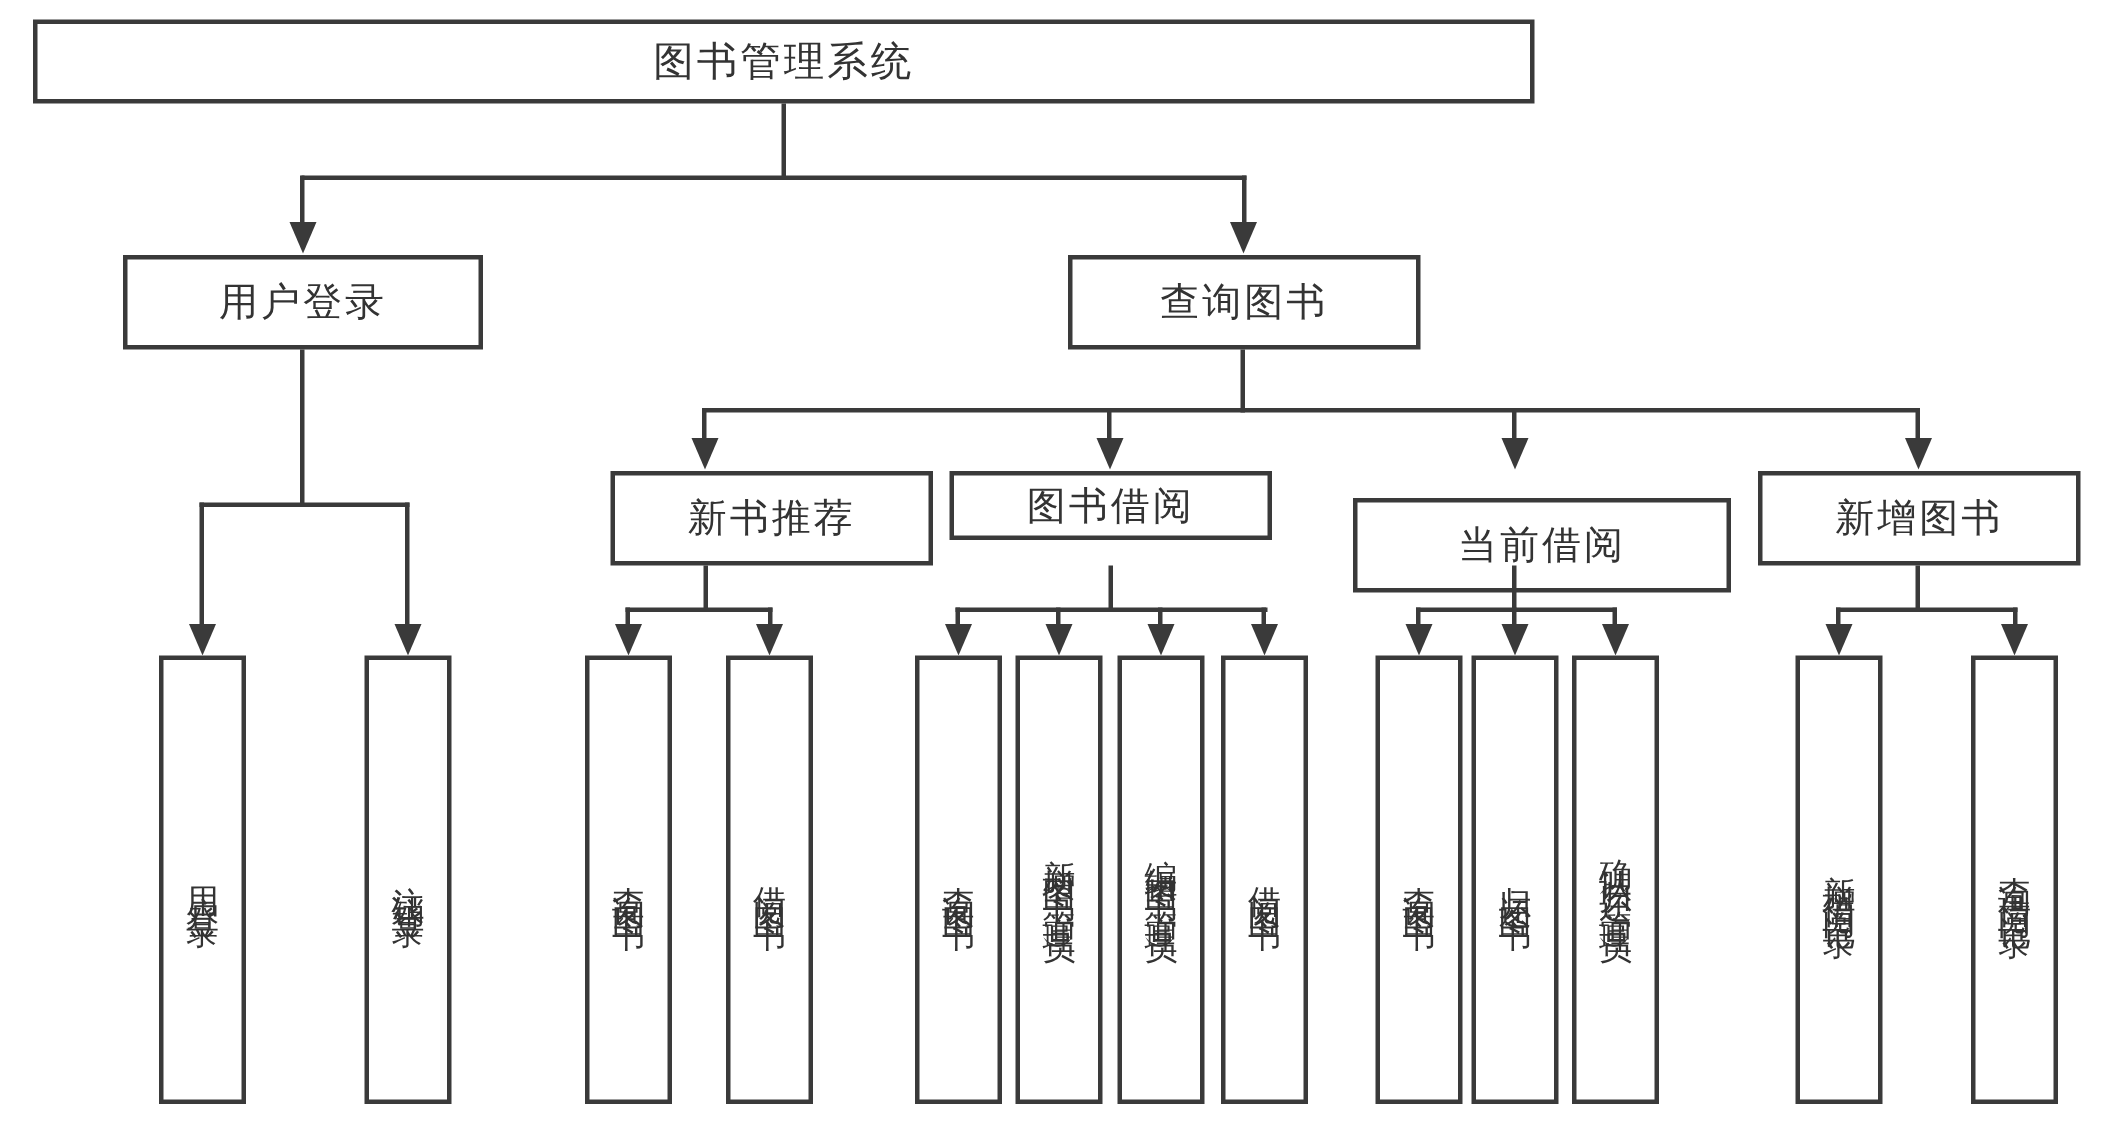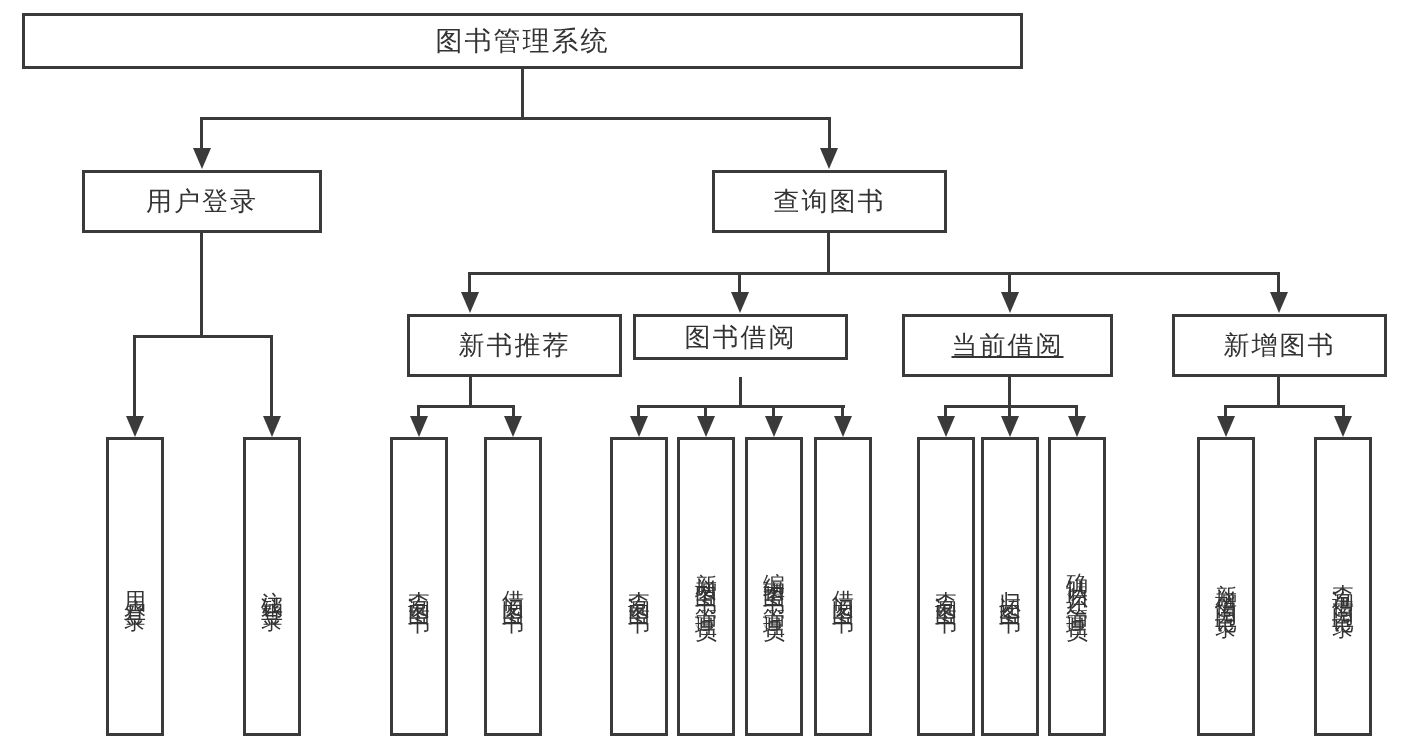--- a/index.html
+++ b/index.html
@@ -101,21 +101,21 @@
   <div class="arrowhead" style="left:461px; top:292px;"></div>
   <div class="v-line" style="left:738px; top:272px; height:21px;"></div>
   <div class="arrowhead" style="left:731px; top:292px;"></div>
   <div class="v-line" style="left:1008px; top:272px; height:21px;"></div>
   <div class="arrowhead" style="left:1001px; top:292px;"></div>
   <div class="v-line" style="left:1277px; top:272px; height:21px;"></div>
   <div class="arrowhead" style="left:1270px; top:292px;"></div>
 
   <div class="node" style="left:363px; top:314px; width:215px; height:63px;margin-left:44px;">新书推荐</div>
   <div class="node" style="left:633px; top:314px; width:215px; height:46px;text-align:center;">图书借阅</div>
-  <div class="node" style="left:902px; top:314px; width:211px; height:63px;text-decoration:underline;">当前借阅</div>
+  <div class="node" style="left:902px; top:332px; width:252px; height:63px;">当前借阅</div>
   <div class="node" style="left:1172px; top:314px; width:215px; height:63px;">新增图书</div>
 
   <div class="v-line" style="left:469px; top:377px; height:31px;"></div>
   <div class="h-line" style="left:417px; top:405px; width:98px;"></div>
   <div class="v-line" style="left:417px; top:405px; height:12px;"></div>
   <div class="arrowhead" style="left:410px; top:416px;"></div>
   <div class="v-line" style="left:512px; top:405px; height:12px;"></div>
   <div class="arrowhead" style="left:504px; top:416px;"></div>
 
   <div class="v-line" style="left:739px; top:377px; height:31px;"></div>

